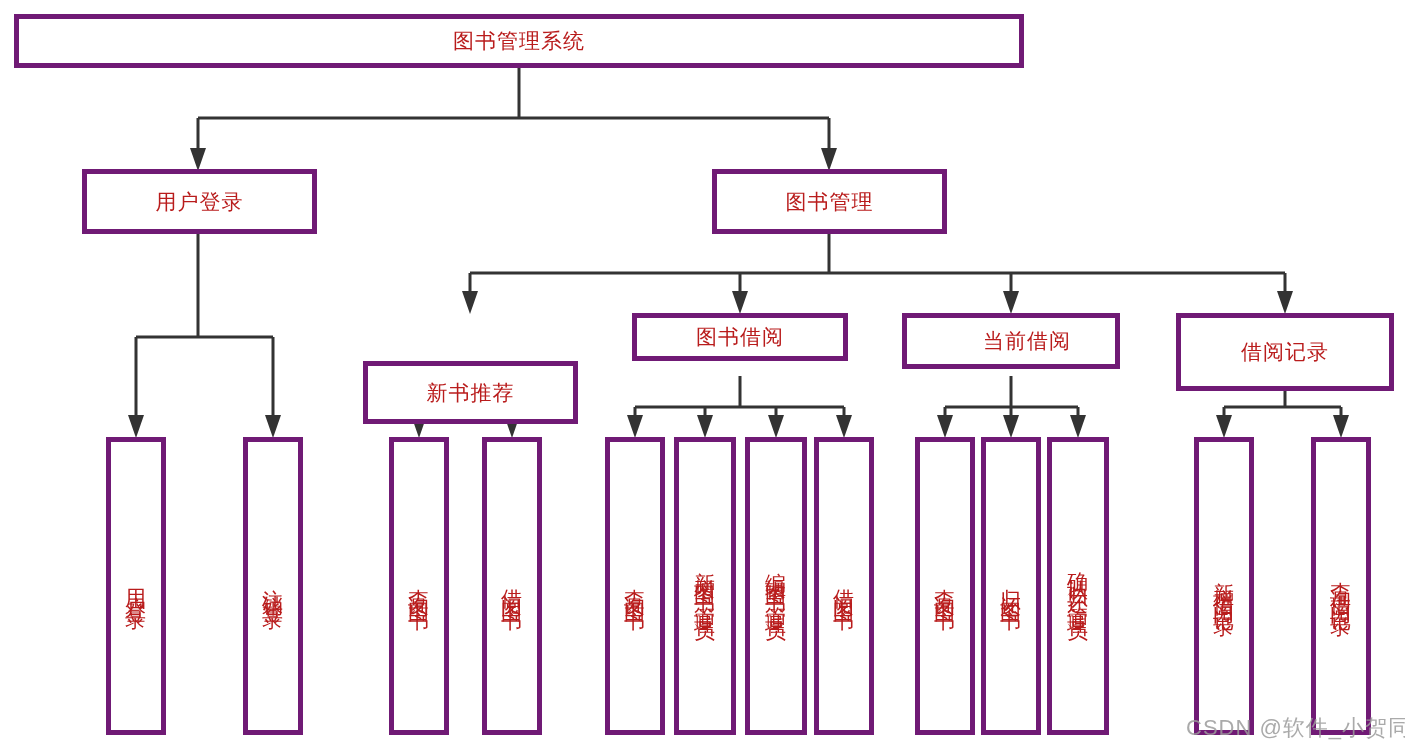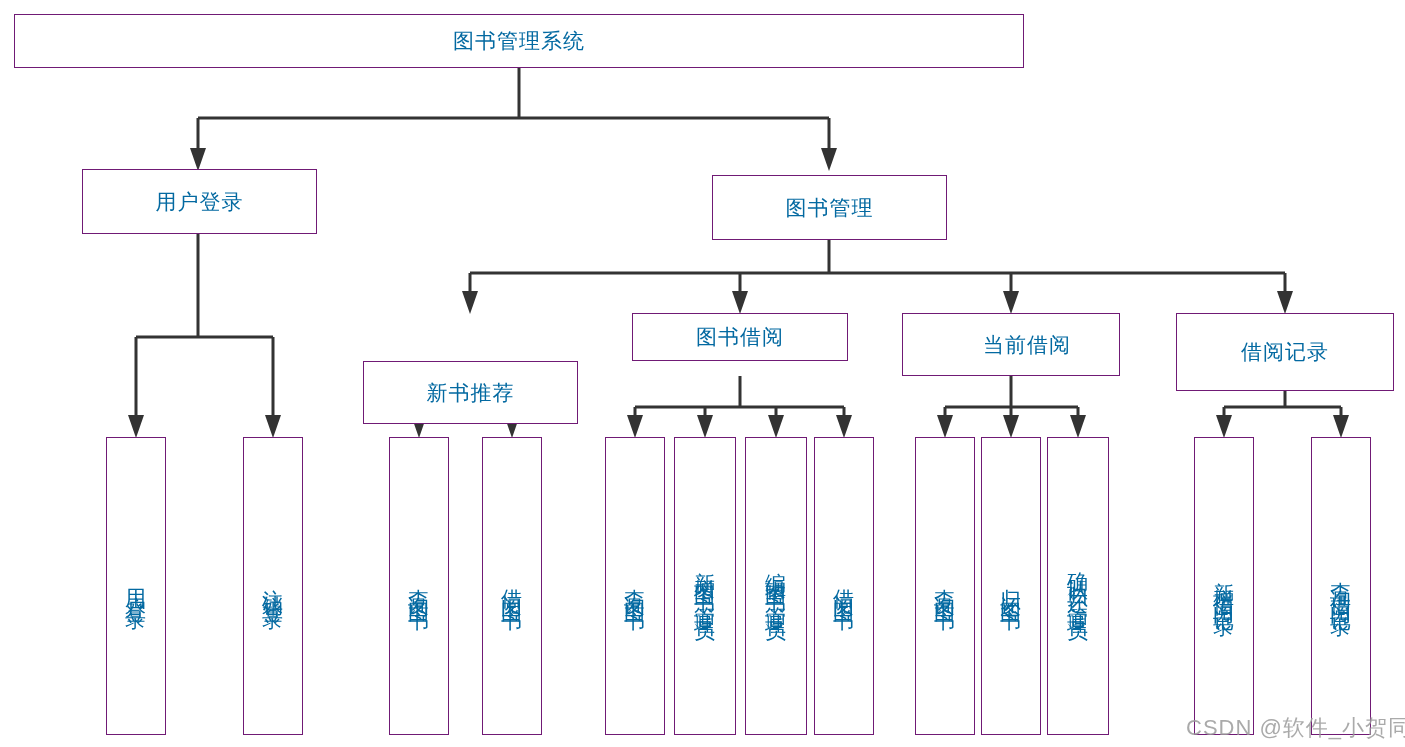--- a/index.html
+++ b/index.html
@@ -19,47 +19,47 @@
     position: absolute;
     left: 0;
     top: 0;
     width: 1405px;
     height: 747px;
     pointer-events: none;
   }
   .box {
     position: absolute;
     box-sizing: border-box;
-    border: 1px solid #701a75;
+    border: 5px solid #701a75;
     background: #ffffff;
     display: flex;
     align-items: center;
     justify-content: center;
-    color: #0369a1;
+    color: #b91c1c;
     font-size: 21px;
     letter-spacing: 1px;
     white-space: nowrap;
   }
   .leaf {
     writing-mode: vertical-rl;
     text-orientation: mixed;
     letter-spacing: 7px;
     font-size: 21px;
     white-space: normal;
     line-height: 1.1;
   }
   
   .n-root  { left: 14px;  top: 14px;  width: 1010px; height: 54px; }
   
   .n-l2a   { left: 82px;  top: 169px; width: 235px;  height: 65px; }
-  .n-l2b   { left: 712px; top: 169px; width: 235px;  height: 65px; margin-top: 6px; }
+  .n-l2b   { left: 712px; top: 169px; width: 235px;  height: 65px; }
   
   .n-l3a   { left: 363px; top: 313px; width: 215px;  height: 63px; margin-top: 48px; }
   .n-l3b   { left: 632px; top: 313px; width: 216px;  height: 48px; }
-  .n-l3c   { left: 902px; top: 313px; width: 218px;  height: 63px; padding-left: 32px; }
+  .n-l3c   { left: 902px; top: 313px; width: 218px;  height: 56px; padding-left: 32px; }
   .n-l3d   { left: 1176px;top: 313px; width: 218px;  height: 78px; }
   
   .row4    { top: 437px;  height: 298px; }
   .f-a0 { left: 106px;  width: 60px; }
   .f-a1 { left: 243px;  width: 60px; }
   .f-b0 { left: 389px;  width: 60px; }
   .f-b1 { left: 482px;  width: 60px; }
   .f-c0 { left: 605px;  width: 60px; }
   .f-c1 { left: 674px;  width: 62px; }
   .f-c2 { left: 745px;  width: 62px; }

